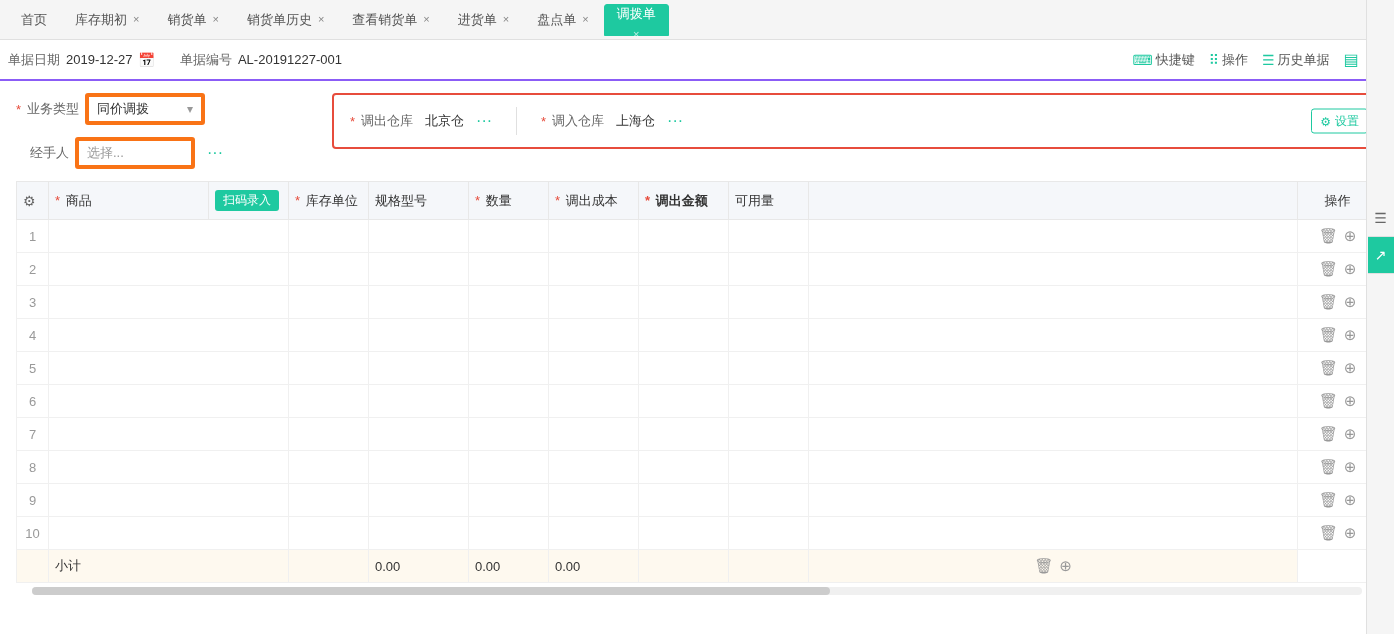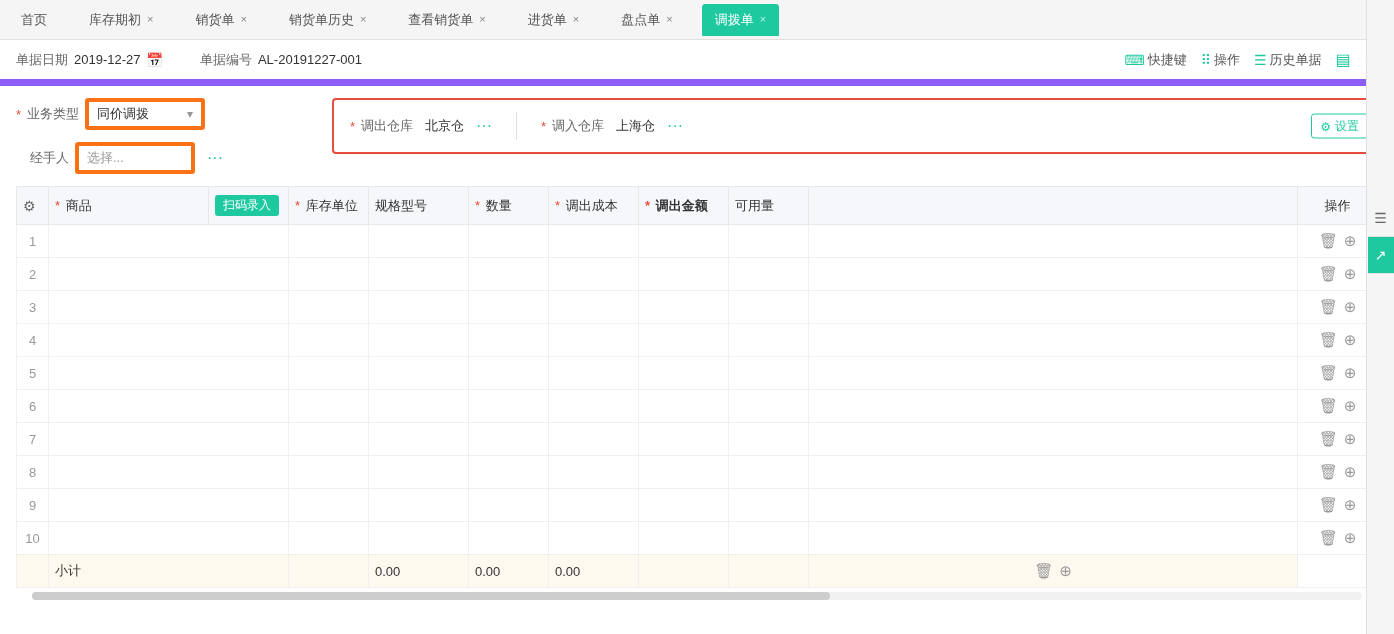--- a/index.html
+++ b/index.html
@@ -2,46 +2,47 @@
 <html><head>
   <meta charset="utf-8">
   <style>
     * { box-sizing: border-box; margin: 0; padding: 0; }
     body { font-family: 'Microsoft YaHei', Arial, sans-serif; font-size: 13px; color: #333; background: #fff; overflow: hidden; }
 
     
     .tab-bar {
       display: flex; align-items: center; height: 40px;
       border-bottom: 1px solid #e0e0e0; background: #f5f5f5;
-      padding: 0 8px; gap: 16px;
+      padding: 0 8px; gap: 2px;
     }
     .tab {
       display: flex; align-items: center; padding: 0 12px; height: 32px;
       border: 1px solid transparent; border-radius: 3px 3px 0 0;
       cursor: pointer; font-size: 13px; color: #555; white-space: nowrap;
       gap: 6px; background: transparent;
     }
     .tab.active {
       background: #1ec9a0; color: #fff;
       border-color: #1ec9a0;
+      flex-direction: column;
     }
     .tab .close-x {
       font-size: 11px; color: inherit; opacity: 0.7; cursor: pointer;
       line-height: 1;
     }
     .tab.active .close-x { color: #fff; }
     .tab-bar-close {
       margin-left: auto; font-size: 16px; color: #999; cursor: pointer;
       padding: 0 8px;
     }
 
     
     .header-row {
-      display: flex; align-items: center; padding: 10px 16px;
-      border-bottom: 7px solid #8b5cf6; gap: 36px; flex-wrap: wrap;
+      display: flex; align-items: center; padding: 10px 8px;
+      border-bottom: 2px solid #8b5cf6; gap: 24px; flex-wrap: wrap;
     }
     .header-field { display: flex; align-items: center; gap: 6px; font-size: 13px; }
     .header-field label { color: #666; }
     .header-field .val { color: #333; font-weight: 500; }
     .calendar-icon { color: #1ec9a0; cursor: pointer; font-size: 14px; }
     .header-actions { margin-left: auto; display: flex; align-items: center; gap: 14px; color: #555; font-size: 13px; }
     .header-actions span { cursor: pointer; display: flex; align-items: center; gap: 3px; }
     .icon-color { color: #1ec9a0; font-size: 14px; }
 
     

